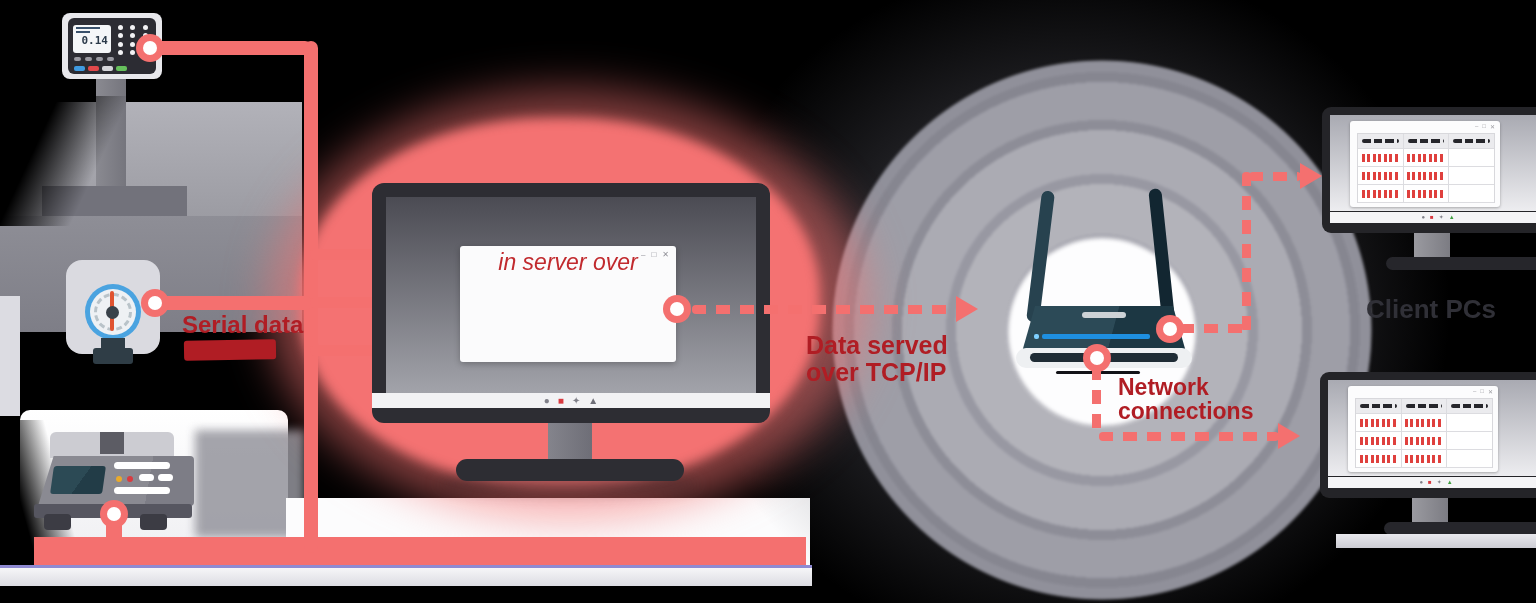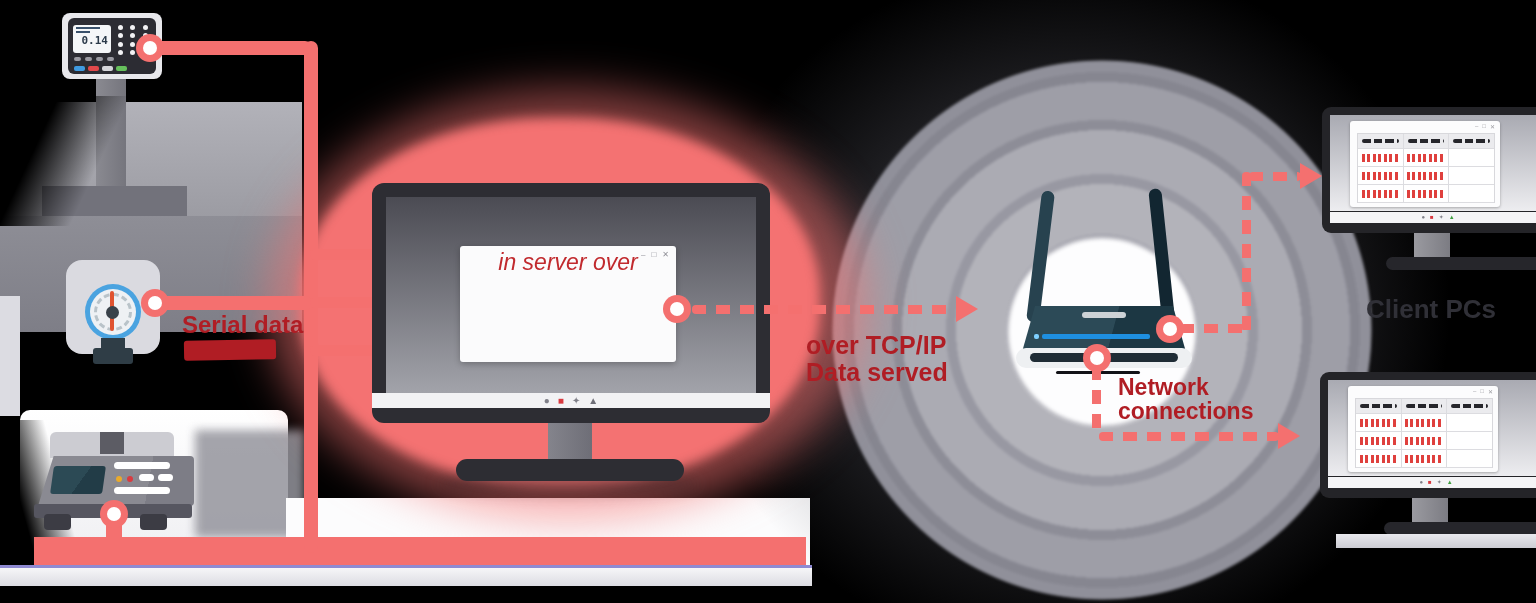--- a/index.html
+++ b/index.html
@@ -284,22 +284,22 @@
     <span class="ic-star">✦</span>
     <span class="ic-tri">▲</span>
   </div>
   <div class="abs srv-neck"></div>
   <div class="abs srv-base"></div>
   <div class="abs ring ring-window"></div>
 
   <div class="abs dash-h d1"></div>
   <div class="abs dhead d1-head"></div>
   <div class="abs red-label served-label">
+    <div>Data served</div>
     <div>over TCP/IP</div>
-    <div>Data served</div>
   </div>
 
   <div class="abs antenna ant-l"></div>
   <div class="abs antenna ant-r"></div>
   <div class="abs router-body"></div>
   <div class="abs router-slot"></div>
   <div class="abs router-led"></div>
   <div class="abs router-led-dot"></div>
   <div class="abs router-base"></div>
   <div class="abs router-base-slot"></div>

